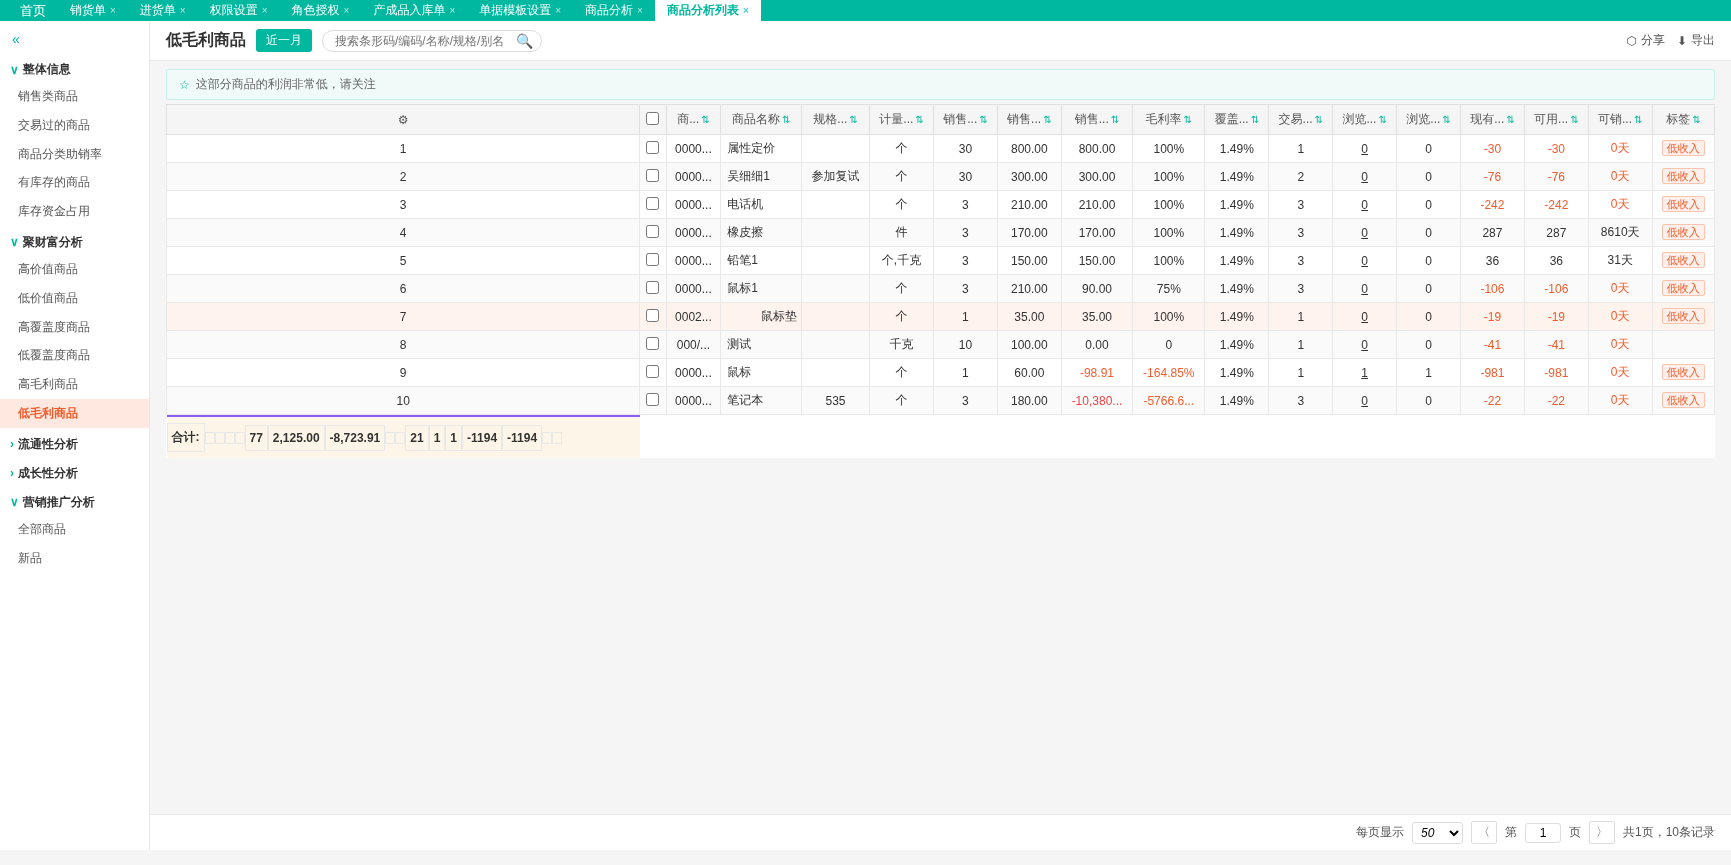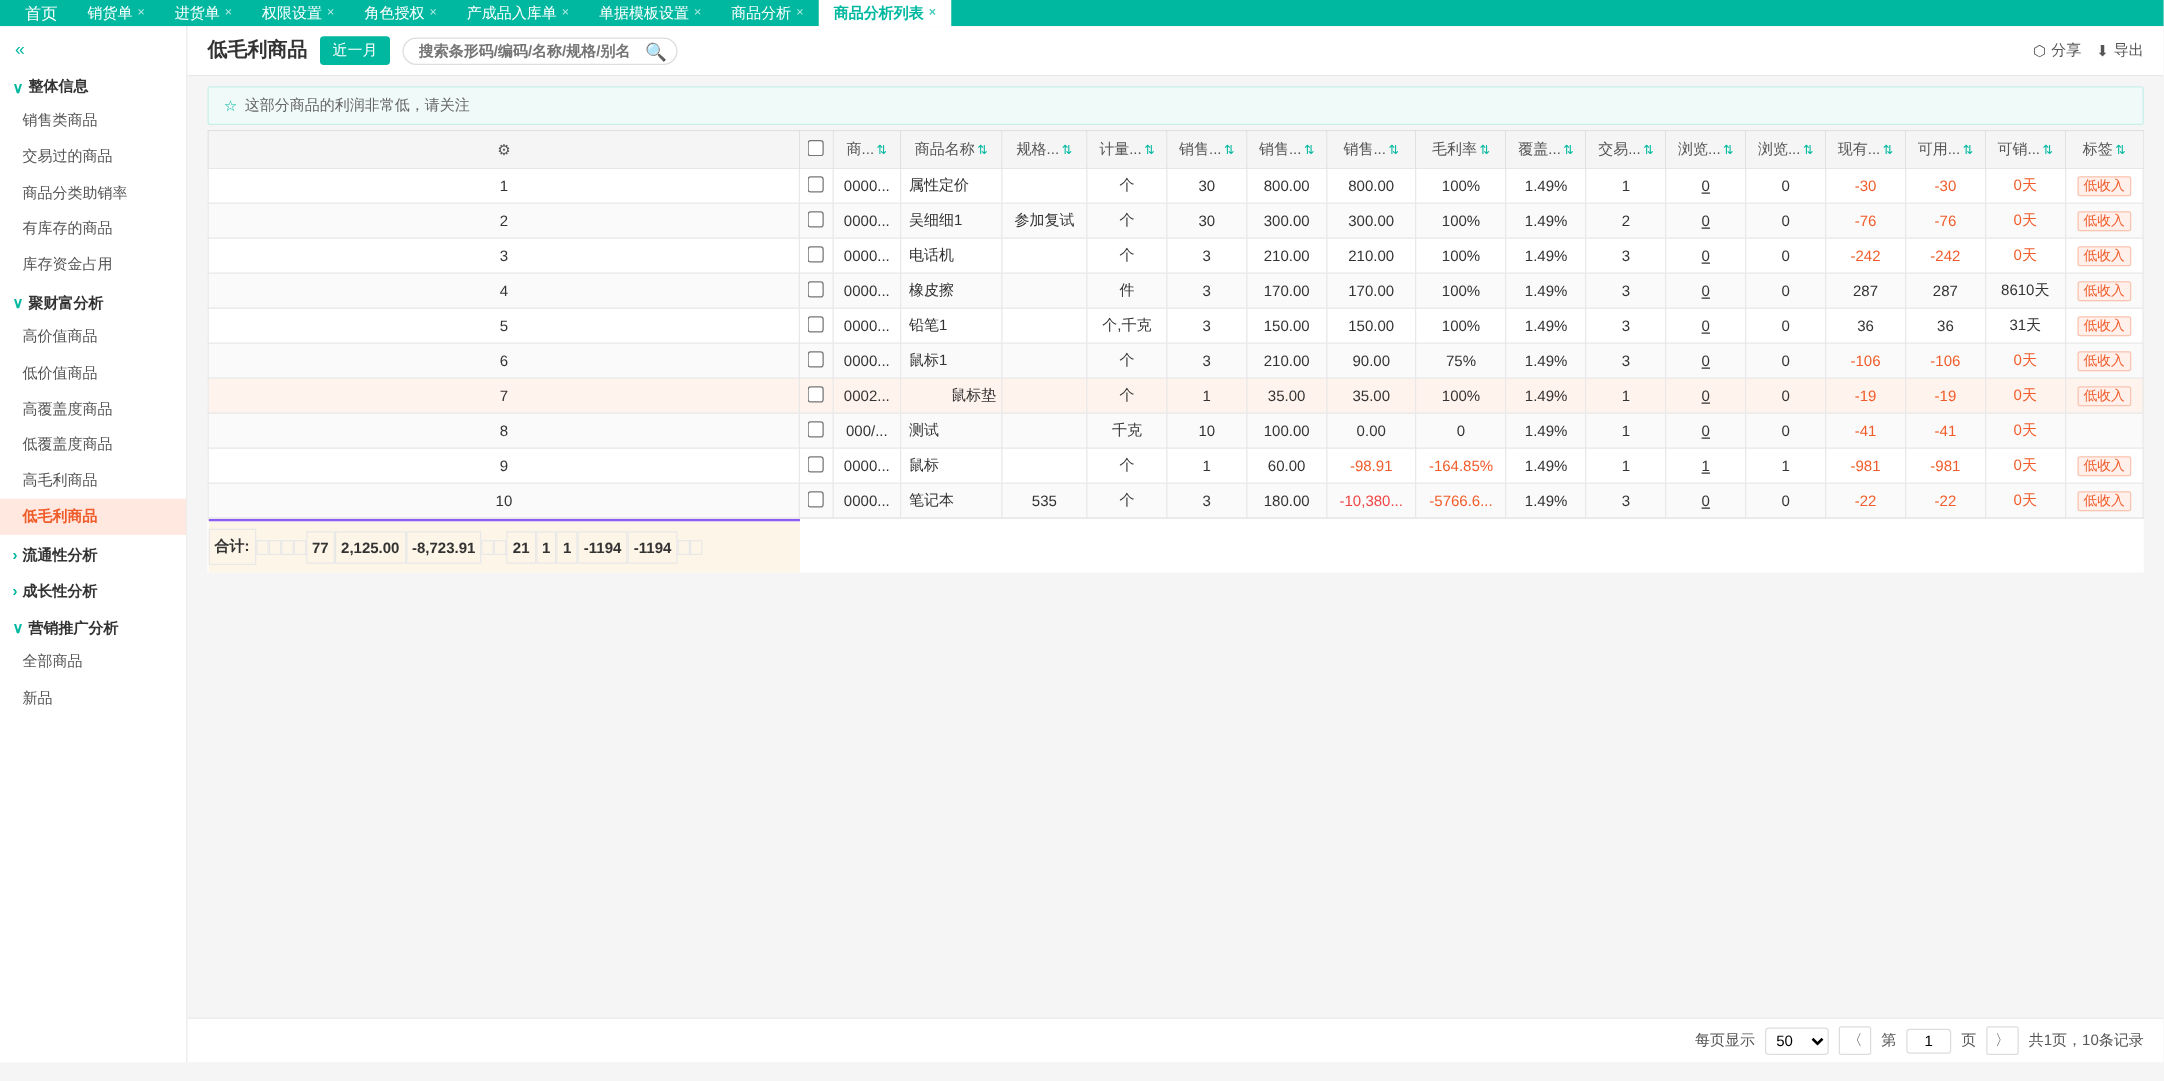--- a/index.html
+++ b/index.html
@@ -90,21 +90,20 @@
       font-size: 12px;
     }
     .search-box {
       border: 1px solid #ddd;
       border-radius: 20px;
       padding: 3px 30px 3px 12px;
       width: 220px;
       outline: none;
       position: relative;
       color: #999;
-      font-weight: bold;
     }
     .search-wrapper {
       position: relative;
       display: flex;
       align-items: center;
     }
     .search-icon {
       position: absolute;
       right: 8px;
       color: #00b8a0;
@@ -210,20 +209,21 @@
       align-items: center;
       justify-content: flex-end;
       gap: 8px;
       color: #555;
     }
     .page-select {
       border: 1px solid #ddd;
       border-radius: 3px;
       padding: 2px 4px;
       background: #fff;
+      font-style: italic;
     }
     .page-btn {
       border: 1px solid #ddd;
       background: #fff;
       padding: 2px 6px;
       cursor: pointer;
       border-radius: 2px;
       color: #555;
     }
     .page-input {

